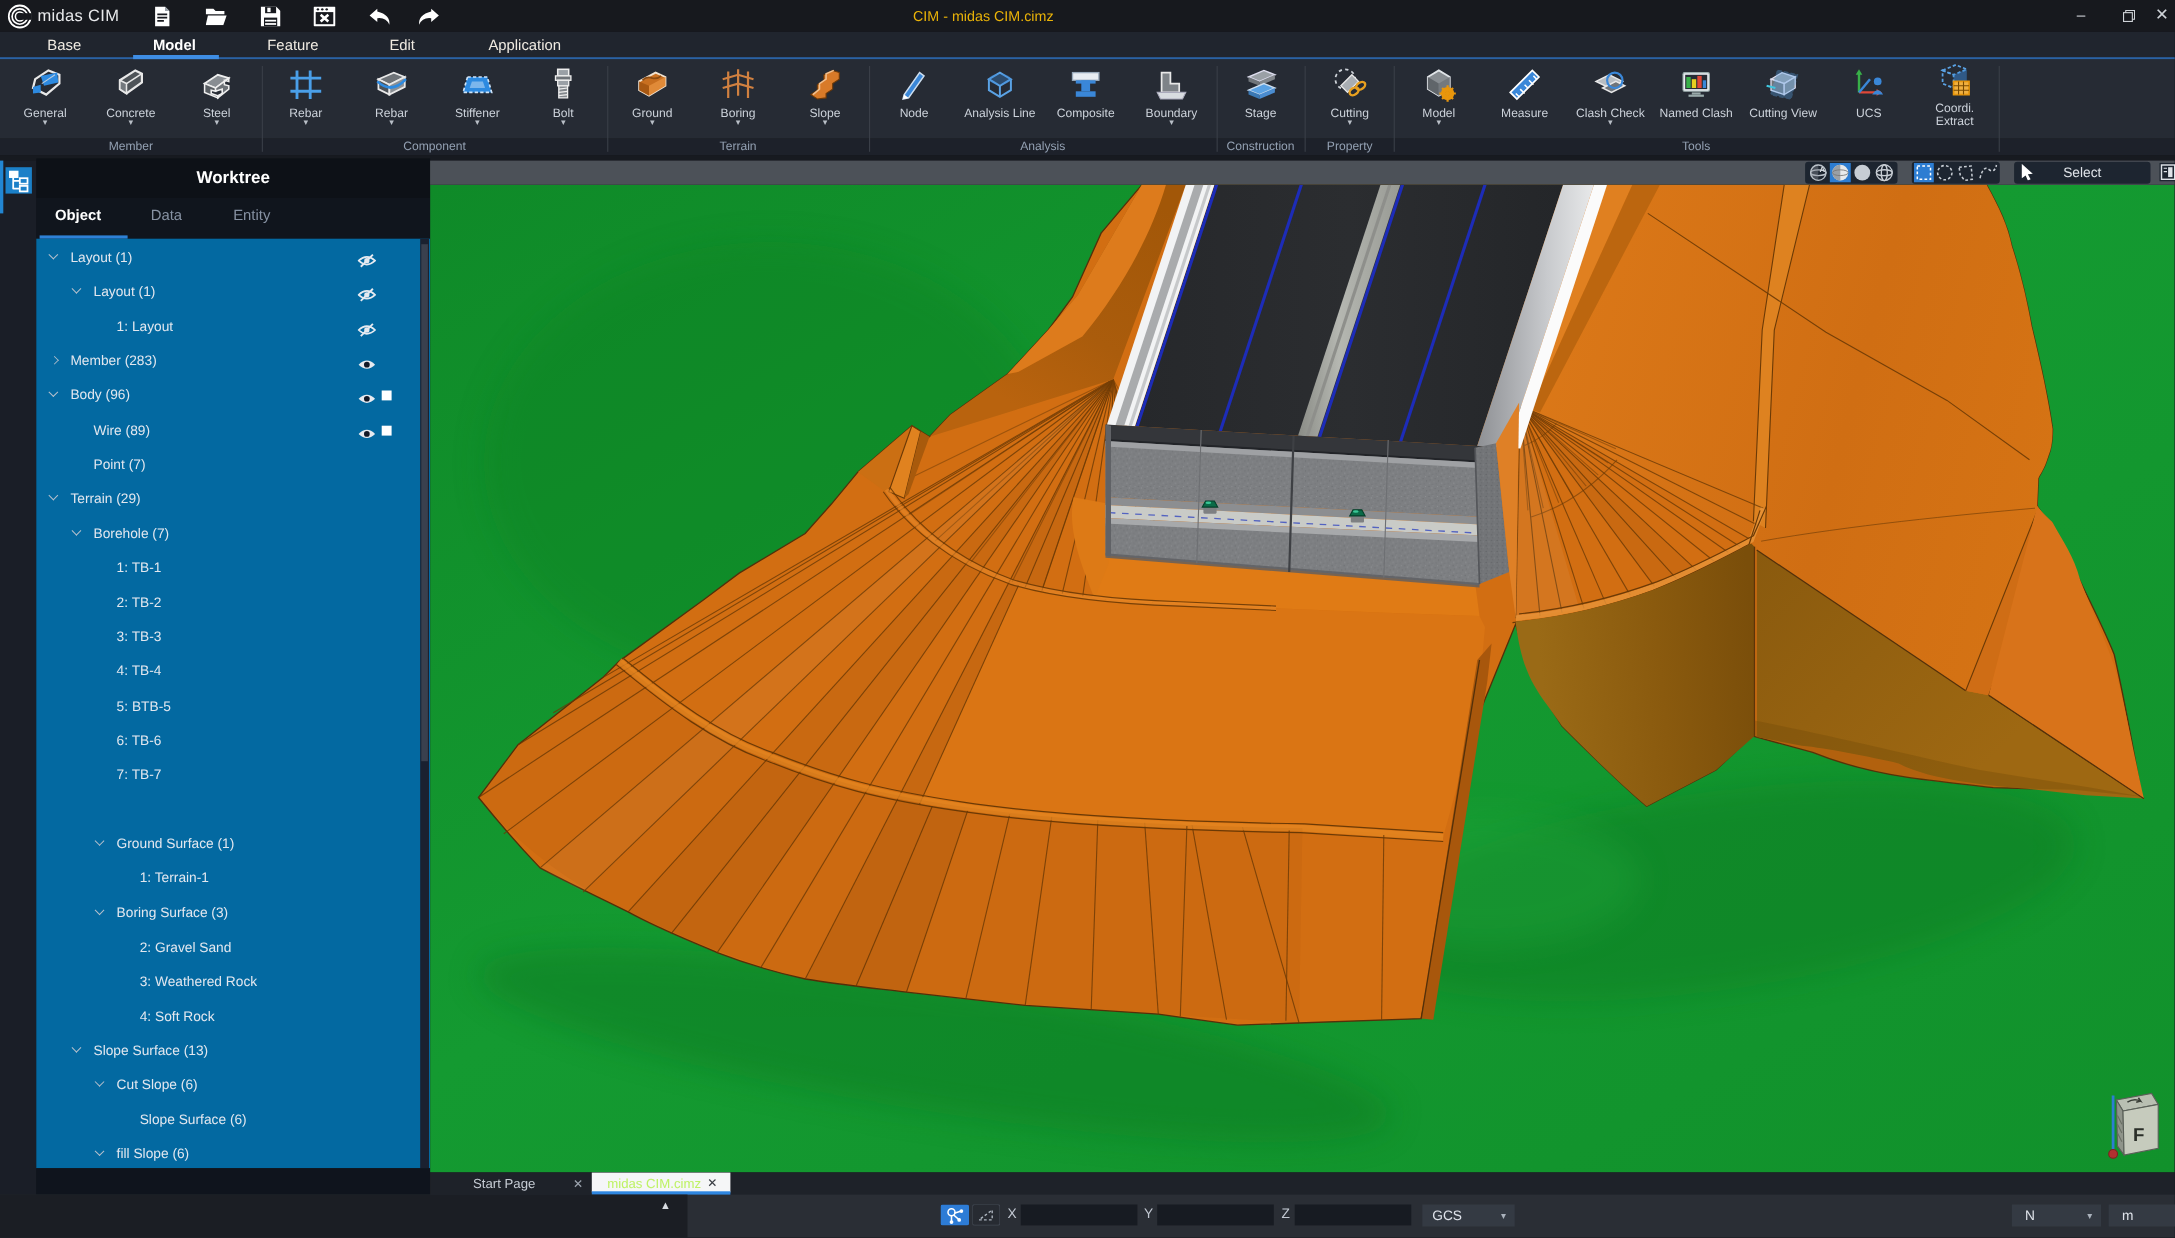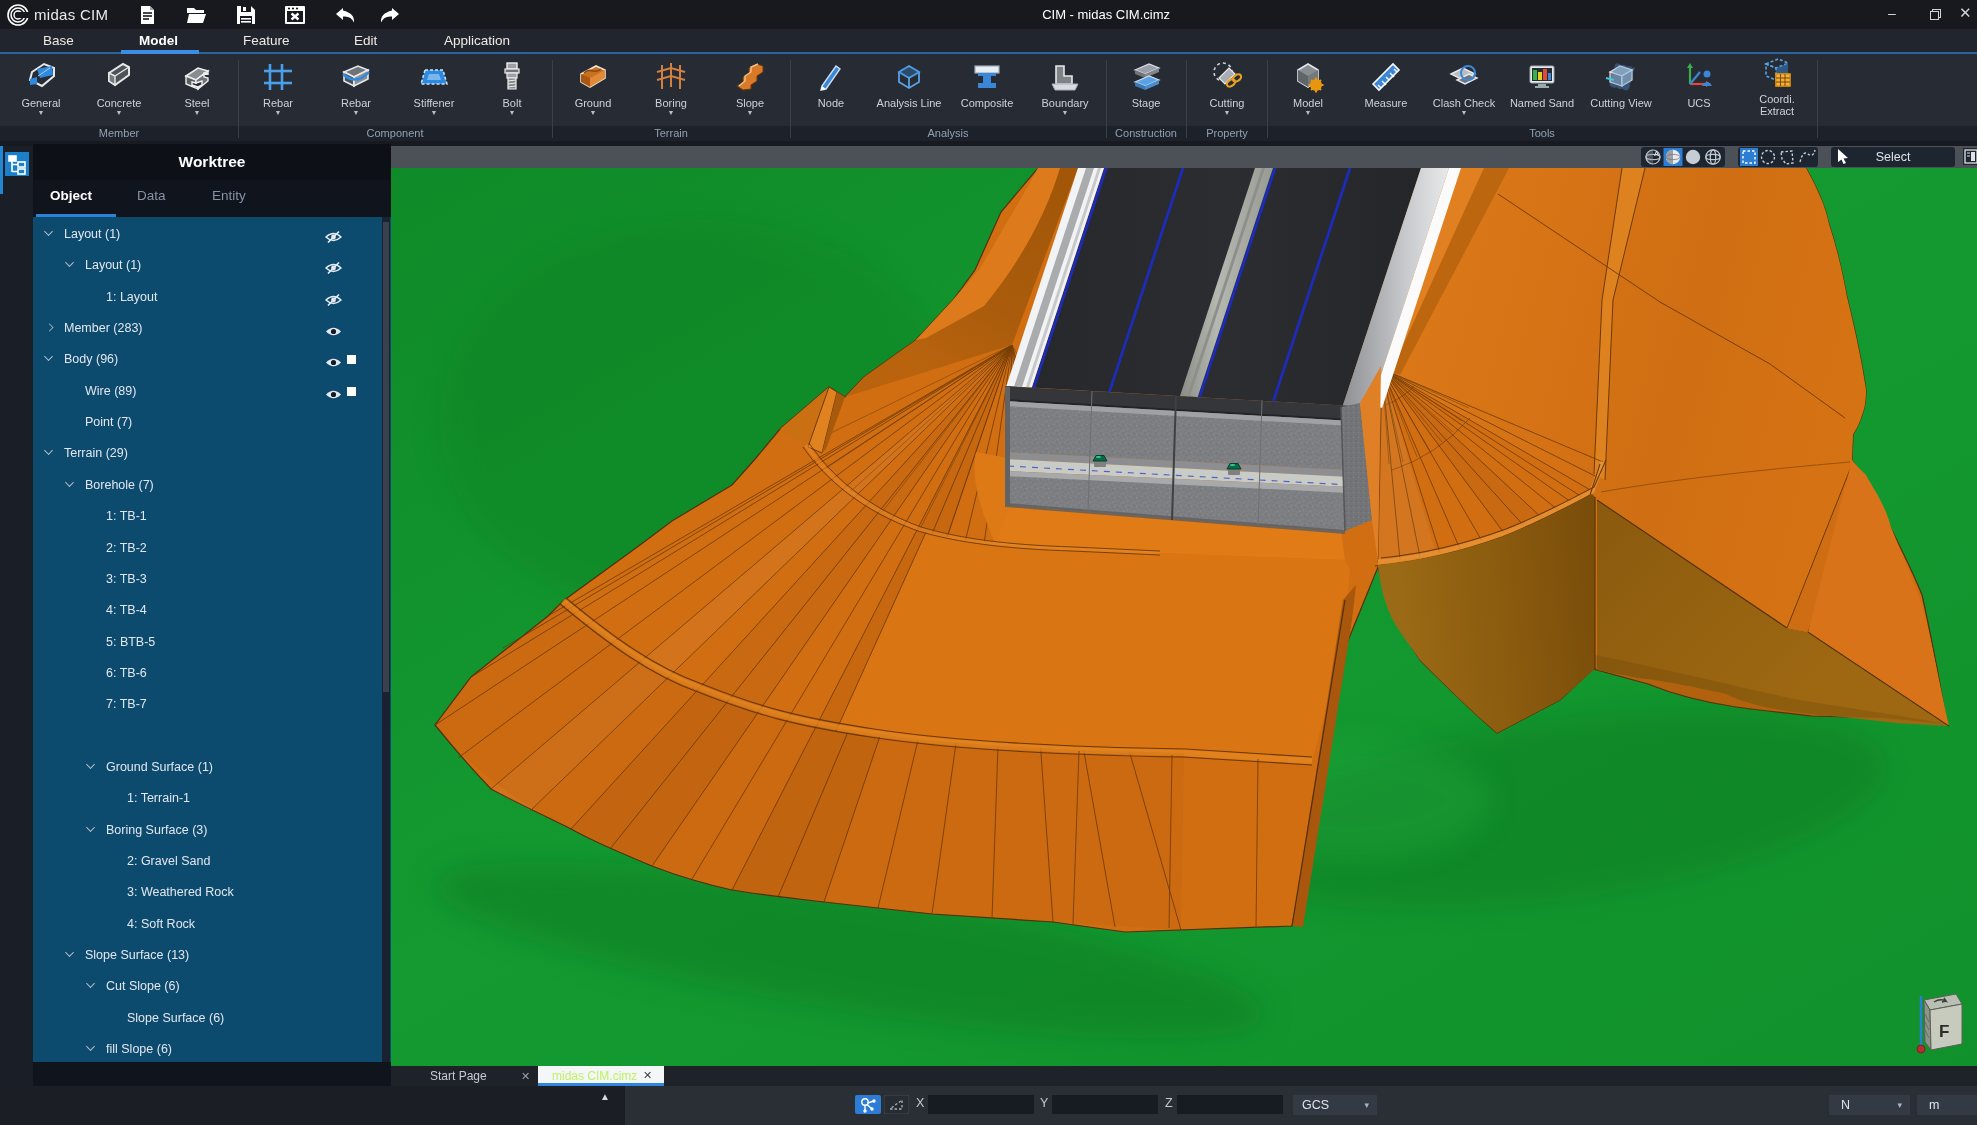--- a/index.html
+++ b/index.html
@@ -14,21 +14,21 @@
 .rbtn{position:absolute;top:6px;width:76px;text-align:center;color:#ccd2da;font-size:11px}
 .rbtn svg{display:block;margin:0 auto 3px auto}
 .rbtn .arr{display:block;margin-top:1px;color:#b9bfc7;font-size:7px;line-height:5px}
 .cap{position:absolute;top:1px;font-size:11px;color:#93a0b2;text-align:center}
 .vsep{position:absolute;top:60px;width:1px;height:78px;background:#3a3f48}
 .mtab{position:absolute;top:4px;font-size:13.5px;color:#f0ebe2}
 #leftstrip{position:absolute;left:0;top:146px;width:33px;height:940px;background:#1a1e27}
 #phead{position:absolute;left:33px;top:144px;width:358px;height:36px;background:#0d1117;
   color:#fff;font-size:15.5px;font-weight:bold;text-align:center;line-height:36px}
 #ptabs{position:absolute;left:33px;top:180px;width:358px;height:37px;background:#10151d}
-#tree{position:absolute;left:33px;top:217px;width:358px;height:845px;background:#0c4a6e;overflow:hidden}
+#tree{position:absolute;left:33px;top:217px;width:358px;height:845px;background:#0369a1;overflow:hidden}
 #panelfoot{position:absolute;left:33px;top:1062px;width:358px;height:24px;background:#0f141d}
 .trow{position:absolute;height:31px;width:358px;color:#e2e7ef;font-size:12.5px;line-height:31px}
 .chev{position:absolute;width:7px;height:7px;top:11px}
 .chev.d{border-left:1.6px solid #b7c0cc;border-bottom:1.6px solid #b7c0cc;transform:rotate(-45deg) scale(.9);margin-top:-2px}
 .chev.r{border-top:1.6px solid #b7c0cc;border-right:1.6px solid #b7c0cc;transform:rotate(45deg) scale(.8)}
 .eye{position:absolute;left:292px;top:6px}
 .sqr{position:absolute;left:314px;top:11px;width:9px;height:9px;background:#fff}
 #vtool{position:absolute;left:391px;top:146px;width:1586px;height:22px;background:#4c5158}
 #scene{position:absolute;left:391px;top:168px;width:1586px;height:898px}
 #tabbar{position:absolute;left:391px;top:1066px;width:1586px;height:21px;background:#1e2229}
@@ -77,21 +77,21 @@
       <circle cx="8" cy="2.5" r="1.1" fill="#17191e"></circle>
       <circle cx="12" cy="2.5" r="1.1" fill="#17191e"></circle>
    <path d="M6.5 7.5 l7 6 m0 -6 l-7 6" stroke="#fff" stroke-width="2.4"></path>
  </svg>
  <svg class="abs" style="left:333px;top:7px" width="24" height="16" viewBox="0 0 24 16">
    <path d="M10 1 L3 7 l7 6 v-3.5 q8 -1 11 6 q1 -9 -11 -12 z" fill="#fff"></path>
  </svg>
  <svg class="abs" style="left:378px;top:7px" width="24" height="16" viewBox="0 0 24 16">
    <path d="M14 1 L21 7 l-7 6 v-3.5 q-8 -1 -11 6 q-1 -9 11 -12 z" fill="#fff"></path>
  </svg>
- <div class="abs" style="left:830px;top:7px;width:340px;text-align:right;font-size:13px;color:#ffffff">CIM - midas CIM.cimz</div>
+ <div class="abs" style="left:830px;top:7px;width:340px;text-align:left;font-size:13px;color:#eab308">CIM - midas CIM.cimz</div>
  <div class="abs" style="left:1888px;top:5px;font-size:14px;color:#cfd3d8">–</div>
  <svg class="abs" style="left:1930px;top:9px" width="11" height="11" viewBox="0 0 11 11">
       <rect x="2.5" y="0.5" width="8" height="8" fill="none" stroke="#cfd3d8"></rect>
       <rect x="0.5" y="2.5" width="8" height="8" fill="#17191e" stroke="#cfd3d8"></rect>
     </svg>
  <div class="abs" style="left:1959px;top:4px;font-size:15px;color:#cfd3d8">✕</div>
 </div>
 <div id="menubar">
  <div class="mtab" style="left:43px">Base</div>
  <div class="mtab" style="left:139px;color:#ffffff;font-weight:bold">Model</div>
@@ -235,21 +235,21 @@
       </svg><span>Clash Check</span><span class="arr">▼</span></div>
 <div class="rbtn" style="left:1504px;"><svg width="34" height="34" viewBox="0 0 34 34">
         <rect x="5" y="6" width="24" height="17" rx="1.5" fill="#e8ecf0" stroke="#9aa" stroke-width="1"></rect>
         <rect x="7" y="8" width="20" height="13" fill="#262b34"></rect>
         <rect x="8" y="10" width="4" height="10" fill="#38b048"></rect>
         <rect x="13" y="12" width="4" height="8" fill="#e8d020"></rect>
         <rect x="18" y="9" width="4" height="11" fill="#e04838"></rect>
         <rect x="23" y="13" width="3" height="7" fill="#3a87d8"></rect>
         <rect x="13" y="24" width="8" height="2" fill="#9aa"></rect>
         <rect x="10" y="26" width="14" height="2" fill="#9aa"></rect>
-      </svg><span>Named Sand</span></div>
+      </svg><span>Named Clash</span></div>
 <div class="rbtn" style="left:1583px;"><svg width="34" height="34" viewBox="0 0 34 34">
         <path d="M6 12 L16 6 L28 10 L18 16Z" fill="#9aa0a6" stroke="#dde" stroke-width="1.2"></path>
         <path d="M6 12 L18 16 L18 26 L6 22Z" fill="#70757a" stroke="#dde" stroke-width="1.2"></path>
         <path d="M18 16 L28 10 L28 20 L18 26Z" fill="#82878c" stroke="#dde" stroke-width="1.2"></path>
         <path d="M12 4 L30 8 L24 30 L6 26Z" fill="#5aa2e4" opacity=".35" stroke="#5aa2e4" stroke-width="1.4" stroke-dasharray="4 2"></path>
         <path d="M2 18 l8 2" stroke="#40c8e0" stroke-width="2"></path>
       </svg><span>Cutting View</span></div>
 <div class="rbtn" style="left:1661px;"><svg width="34" height="34" viewBox="0 0 34 34">
         <g stroke-width="2.2" fill="none">
           <line x1="8" y1="24" x2="8" y2="6" stroke="#38b048"></line>

